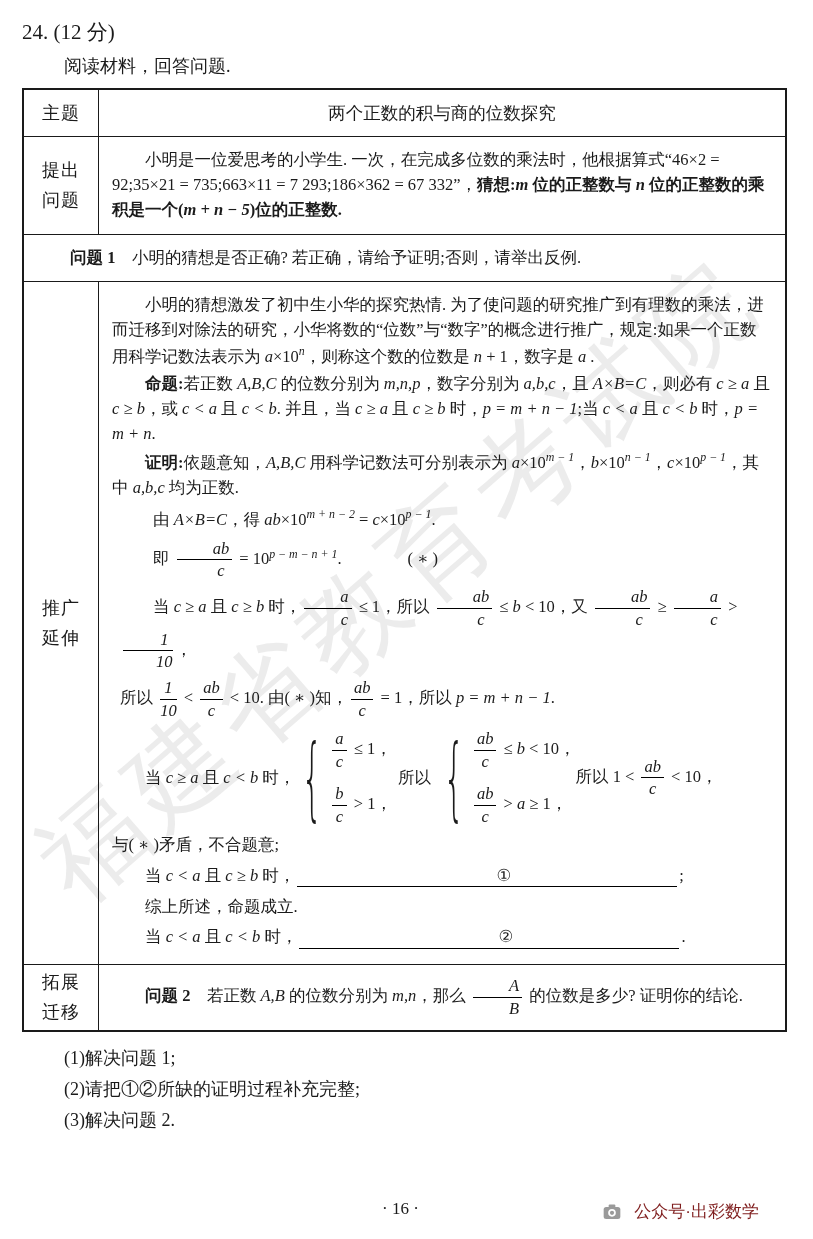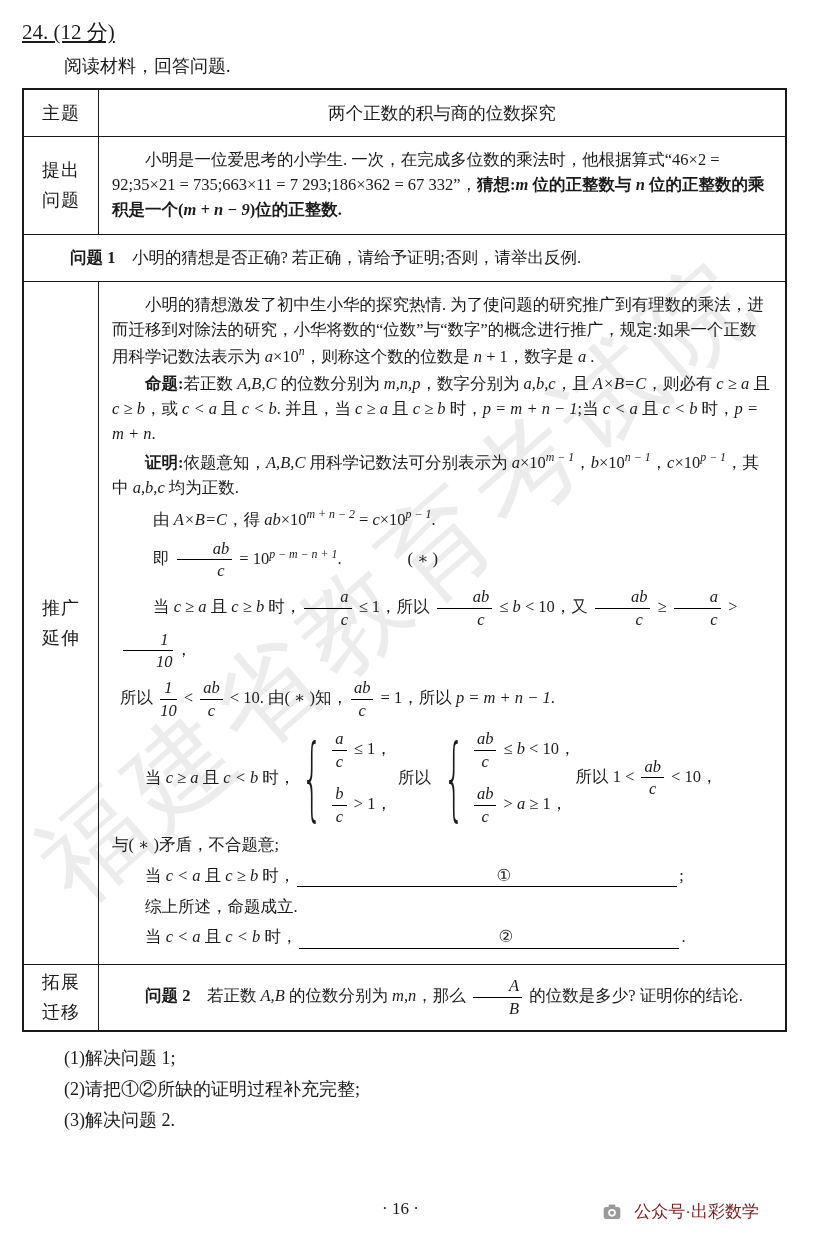--- a/index.html
+++ b/index.html
@@ -2,21 +2,21 @@
 <html><head>
 <meta charset="utf-8">
 <style>
   html,body{margin:0;padding:0;}
   body{
     width:813px;height:1239px;position:relative;overflow:hidden;
     background:#ffffff;color:#1b1b1b;
     font-family:"Liberation Serif","DejaVu Serif",serif;
   }
   .sheet{padding:12px 22px 0 22px;position:relative;z-index:2;}
-  .qnum{font-size:21px;margin:6px 0 8px 0;text-decoration:underline;}
+  .qnum{font-size:21px;margin:6px 0 8px 0;}
   .intro{font-size:18px;margin:0 0 10px 42px;}
   .qtable{border:2px solid #1a1a1a;width:765px;box-sizing:border-box;background:transparent;}
   .trow{display:flex;}
   .trow + .trow{border-top:1.5px solid #1a1a1a;}
   .tlabel{
     flex:0 0 74px;border-right:1.5px solid #1a1a1a;
     display:flex;align-items:center;justify-content:center;text-align:left;
     font-size:18px;white-space:pre-line;line-height:1.7;letter-spacing:1px;
   }
   .tcontent{flex:1;padding:8px 13px;font-size:16.5px;line-height:1.5;}
@@ -78,21 +78,21 @@
 
     <div class="trow">
       <div class="tlabel">主题</div>
       <div class="tcontent center">两个正数的积与商的位数探究</div>
     </div>
 
     <div class="trow">
       <div class="tlabel">提出
 问题</div>
       <div class="tcontent">
-        <div class="para"><span class="seg-r">小明是一位爱思考的小学生. 一次，在完成多位数的乘法时，他根据算式“46×2 = 92;35×21 = 735;663×11 = 7 293;186×362 = 67 332”，</span><span class="seg-b">猜想:</span><span class="seg-bm">m</span><span class="seg-b"> 位的正整数与 </span><span class="seg-bm">n</span><span class="seg-b"> 位的正整数的乘积是一个(</span><span class="seg-bm">m + n − 9</span><span class="seg-b">)位的正整数.</span></div>
+        <div class="para"><span class="seg-r">小明是一位爱思考的小学生. 一次，在完成多位数的乘法时，他根据算式“46×2 = 92;35×21 = 735;663×11 = 7 293;186×362 = 67 332”，</span><span class="seg-b">猜想:</span><span class="seg-bm">m</span><span class="seg-b"> 位的正整数与 </span><span class="seg-bm">n</span><span class="seg-b"> 位的正整数的乘积是一个(</span><span class="seg-bm">m + n − 5</span><span class="seg-b">)位的正整数.</span></div>
       </div>
     </div>
 
     <div class="trow">
       <div class="tcontent">
         <div class="para"><span class="seg-b">问题 1</span><span class="seg-r">　小明的猜想是否正确? 若正确，请给予证明;否则，请举出反例.</span></div>
       </div>
     </div>
 
     <div class="trow">

